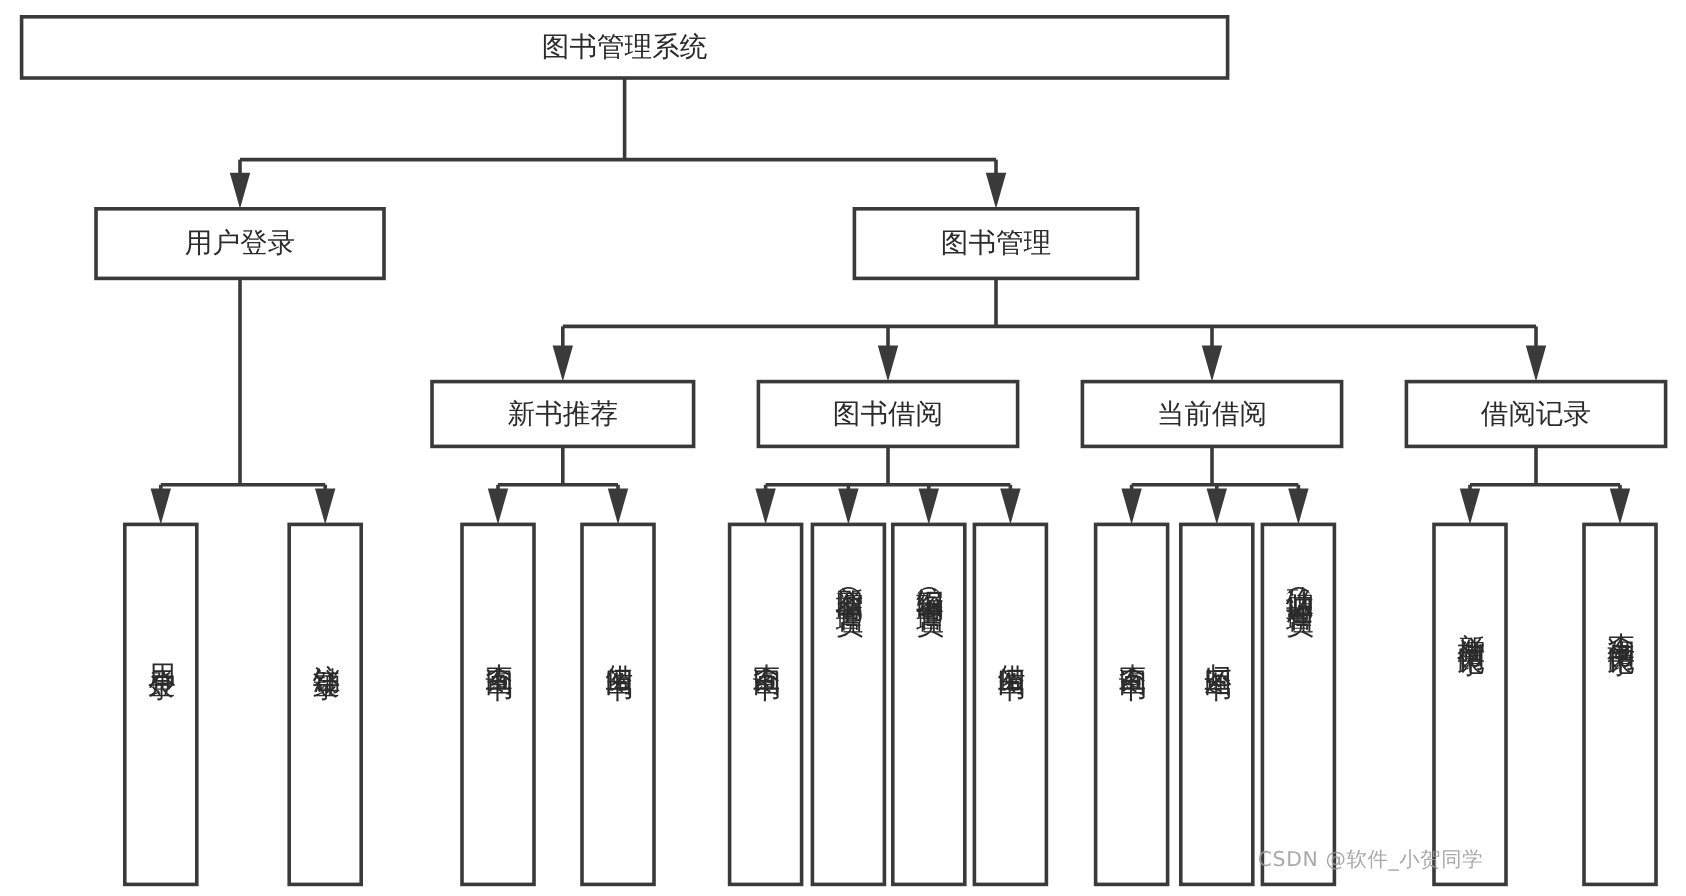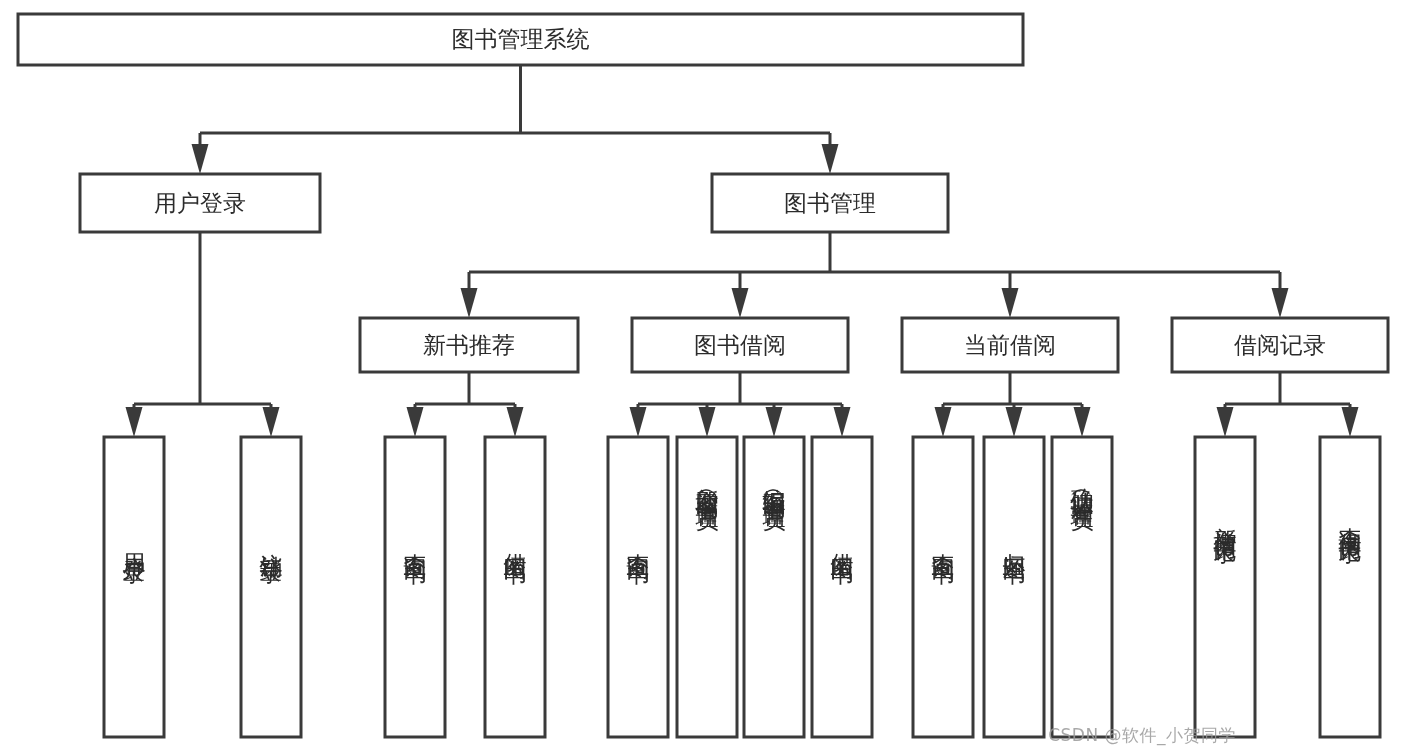--- a/index.html
+++ b/index.html
@@ -63,21 +63,21 @@
     font-family: "DejaVu Sans", "Liberation Sans", sans-serif;
     font-size: 23px;
     line-height: 1.18;
     letter-spacing: 3px;
     color: #2b2b2b;
     white-space: nowrap;
   }
   .watermark {
     position: absolute;
     right: 6px;
-    bottom: 0;
+    bottom: 19px;
     font-family: "DejaVu Sans", "Liberation Sans", sans-serif;
     font-size: 17px;
     color: #9a9a9a;
     opacity: 0.85;
     letter-spacing: 0.5px;
     white-space: nowrap;
   }
 </style>
 </head>
 <body>

